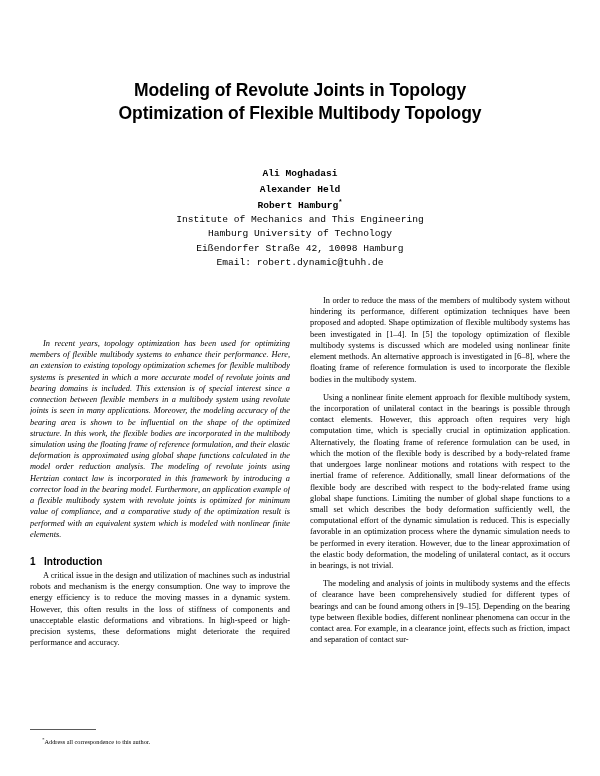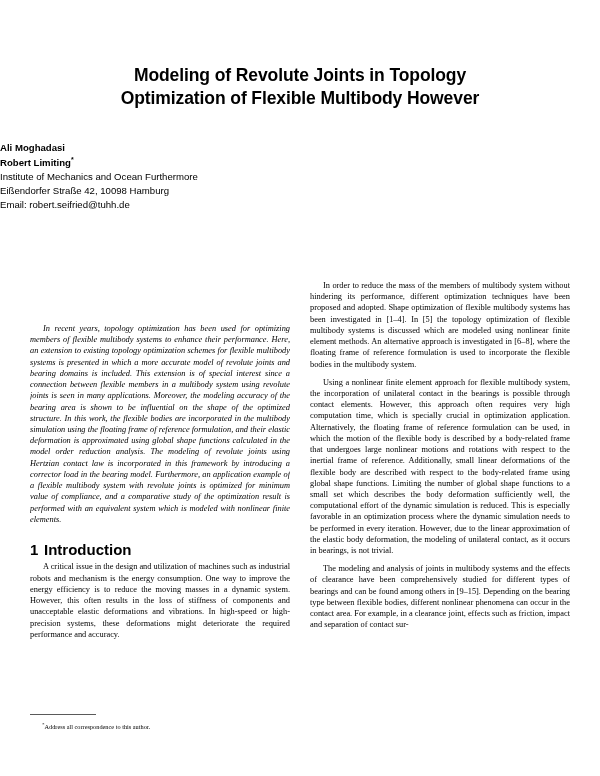--- a/index.html
+++ b/index.html
@@ -20,39 +20,39 @@
   .page {
     position: relative;
     width: 600px;
     height: 776px;
     box-sizing: border-box;
     padding: 0;
   }
 
   
   .title-block {
-    margin: 2px;
+    margin: 17px;
     padding: 62px 62px 0 62px;
     text-align: center;
   }
   .paper-title {
     font-family: "Liberation Sans", "DejaVu Sans", sans-serif;
     font-weight: bold;
     font-size: 17.5px;
     line-height: 1.3;
     letter-spacing: -0.1px;
     margin: 0;
   }
   .paper-title .tline { display: block; }
 
   
   .authors-block {
-    margin-top: 30px;
-    text-align: left;
-    font-family: Liberation Sans, sans-serif;
+    margin-top: 40px;
+    text-align: center;
+    font-family: Liberation Mono, monospace;
     font-size: 9.6px;
     line-height: 1.47;
   }
   .author-name {
     font-weight: bold;
     display: block;
   }
   .author-name .aff-star {
     font-weight: bold;
     vertical-align: super;
@@ -98,21 +98,21 @@
     margin-top: 0;
   }
   .keywords .kw-label {
     font-style: italic;
   }
 
   
   .section-head {
     font-family: "Liberation Sans", "DejaVu Sans", sans-serif;
     font-weight: bold;
-    font-size: 15px;
+    font-size: 10px;
     margin: 15px 0 2px 0;
     line-height: 1.3;
   }
   .section-head .sec-num {
     display: inline-block;
     width: 14px;
   }
 
   
   .footnote-area {
@@ -141,34 +141,38 @@
   .spacer-sm { height: 7px; }
 </style>
 </head>
 <body>
 
 <div class="page">
 
   <div class="title-block">
     <h1 class="paper-title">
       <span class="tline">Modeling of Revolute Joints in Topology</span>
-      <span class="tline">Optimization of Flexible Multibody However</span>
+      <span class="tline">Optimization of Flexible Multibody Topology</span>
     </h1>
   </div>
 
   <div class="authors-block">
     <span class="author-name">
       <span>Ali Moghadasi</span><span class="aff-star"></span>
     </span>
     <span class="author-name">
-      <span>Robert Limiting</span><span class="aff-star">*</span>
+      <span>Alexander Held</span><span class="aff-star"></span>
     </span>
-    <span class="affil-line">Institute of Mechanics and Ocean Furthermore</span>
+    <span class="author-name">
+      <span>Robert Hamburg</span><span class="aff-star">*</span>
+    </span>
+    <span class="affil-line">Institute of Mechanics and This Engineering</span>
+    <span class="affil-line">Hamburg University of Technology</span>
     <span class="affil-line">Eißendorfer Straße 42, 10098 Hamburg</span>
-    <span class="affil-line">Email: robert.seifried@tuhh.de</span>
+    <span class="affil-line">Email: robert.dynamic@tuhh.de</span>
   </div>
 
   <div class="columns">
 
     <div class="col col-left">
 
       <div class="abstract">
         <p class="indent">In recent years, topology optimization has been used for optimizing members of flexible multibody systems to enhance their performance. Here, an extension to existing topology optimization schemes for flexible multibody systems is presented in which a more accurate model of revolute joints and bearing domains is included. This extension is of special interest since a connection between flexible members in a multibody system using revolute joints is seen in many applications. Moreover, the modeling accuracy of the bearing area is shown to be influential on the shape of the optimized structure. In this work, the flexible bodies are incorporated in the multibody simulation using the floating frame of reference formulation, and their elastic deformation is approximated using global shape functions calculated in the model order reduction analysis. The modeling of revolute joints using Hertzian contact law is incorporated in this framework by introducing a corrector load in the bearing model. Furthermore, an application example of a flexible multibody system with revolute joints is optimized for minimum value of compliance, and a comparative study of the optimization result is performed with an equivalent system which is modeled with nonlinear finite elements.</p>
       </div>
 

